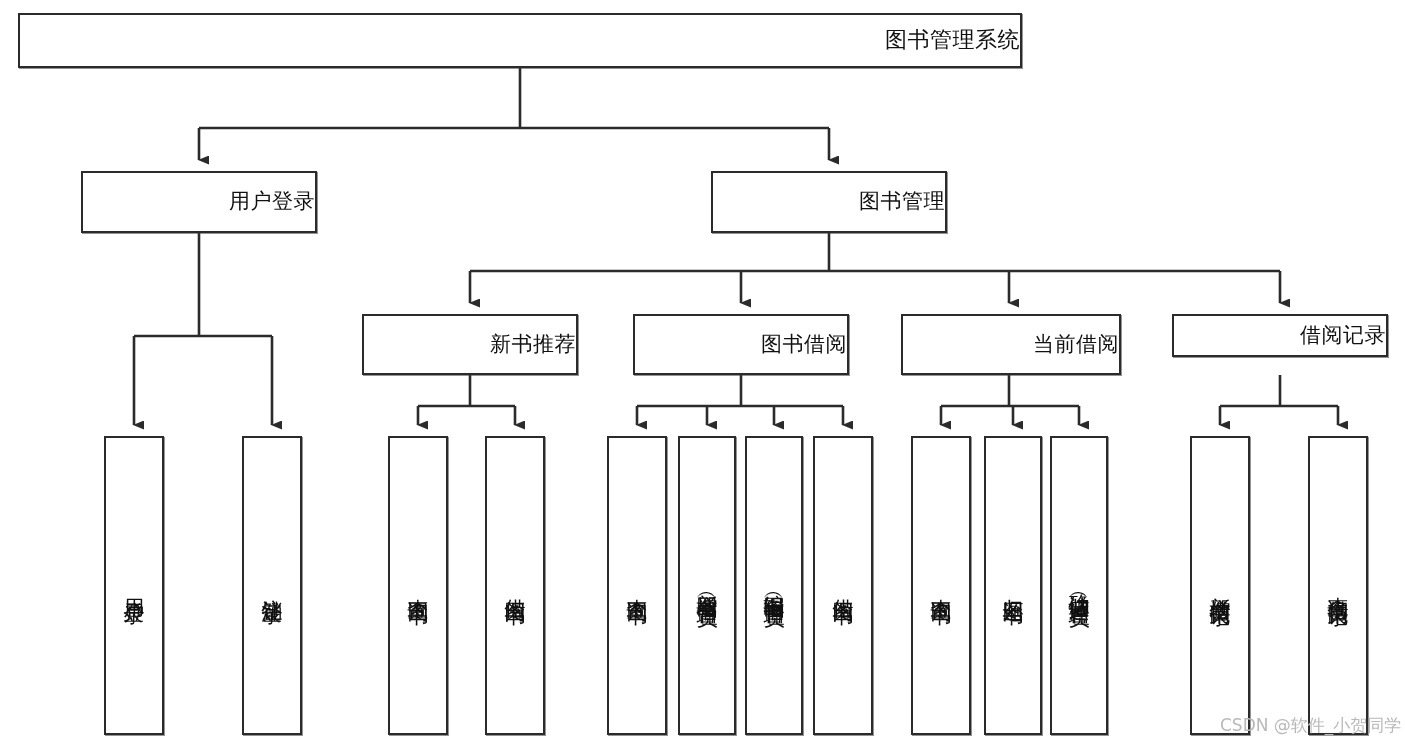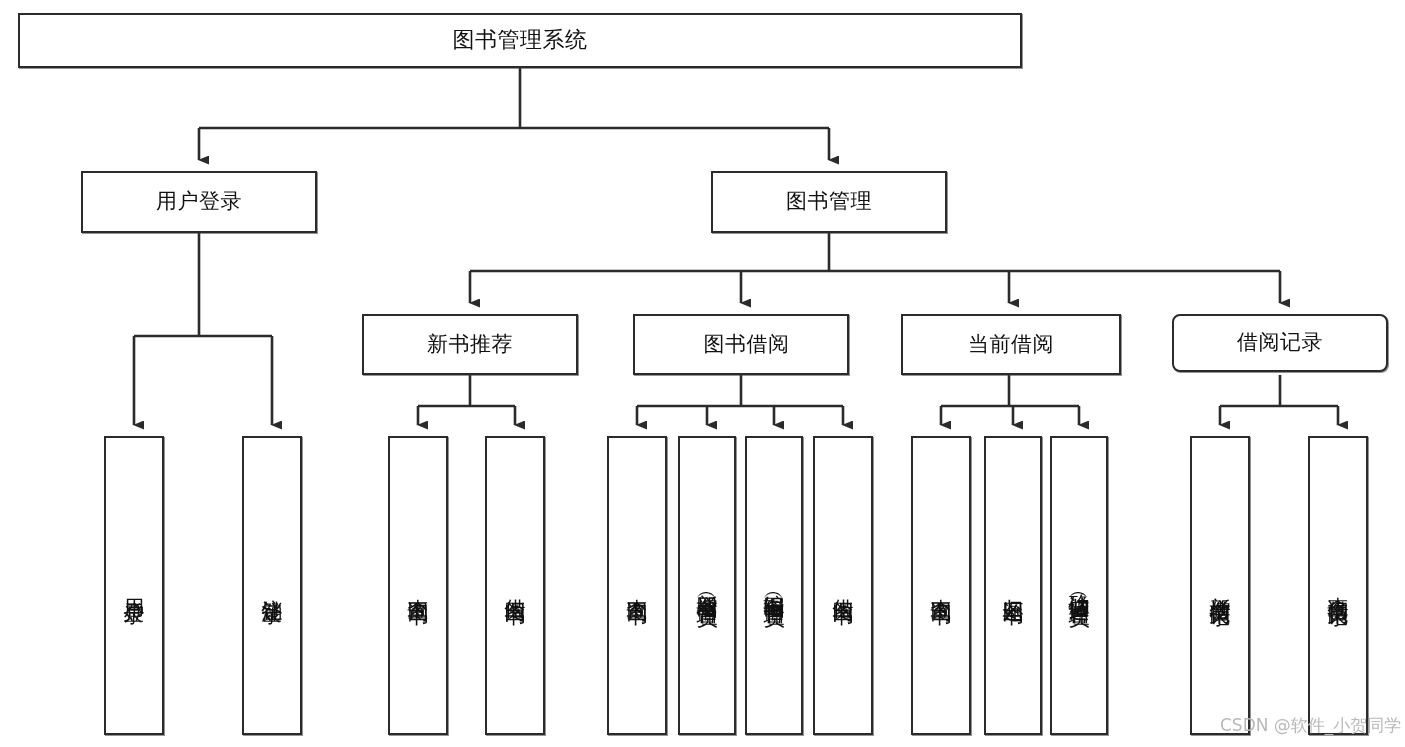--- a/index.html
+++ b/index.html
@@ -26,21 +26,21 @@
     height: 747px;
     pointer-events: none;
   }
   .node {
     position: absolute;
     box-sizing: border-box;
     border: 2px solid #2b2b2b;
     background: #ffffff;
     display: flex;
     align-items: center;
-    justify-content: center;
+    justify-content: flex-end;
     color: #111111;
     box-shadow: 1px 1px 0 rgba(60,60,60,0.55);
   }
   .node .label {
     text-align: center;
     line-height: 1.22;
     letter-spacing: 0.5px;
     white-space: pre-wrap;
   }
   .node.horiz .label {
@@ -138,21 +138,21 @@
 
   <div class="node horiz" style="left:362px; top:314px; width:216px; height:61px;">
     <span class="label">新书推荐</span>
   </div>
   <div class="node horiz" style="left:633px; top:314px; width:216px; height:61px;padding-left:11px;">
     <span class="label">图书借阅</span>
   </div>
   <div class="node horiz" style="left:901px; top:314px; width:220px; height:61px;">
     <span class="label">当前借阅</span>
   </div>
-  <div class="node horiz" style="left:1172px; top:314px; width:216px; height:58px;border-radius:8px;">
+  <div class="node horiz" style="left:1172px; top:314px; width:216px; height:43px;">
     <span class="label">借阅记录</span>
   </div>
 
   <div class="node vert" style="left:104px; top:436px; width:60px; height:299px;">
     <span class="label">用户登录</span>
   </div>
   <div class="node vert" style="left:242px; top:436px; width:60px; height:299px;">
     <span class="label">注销登录</span>
   </div>
 

